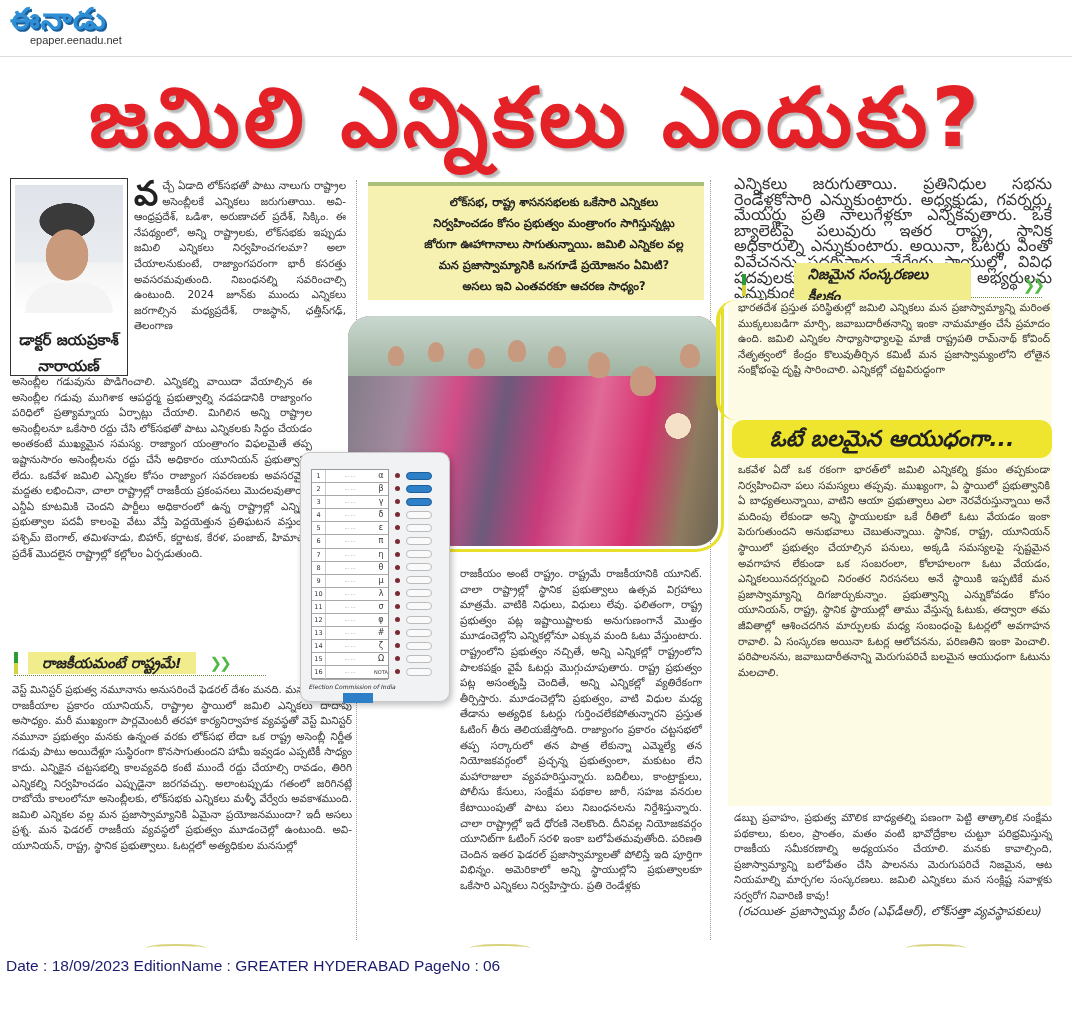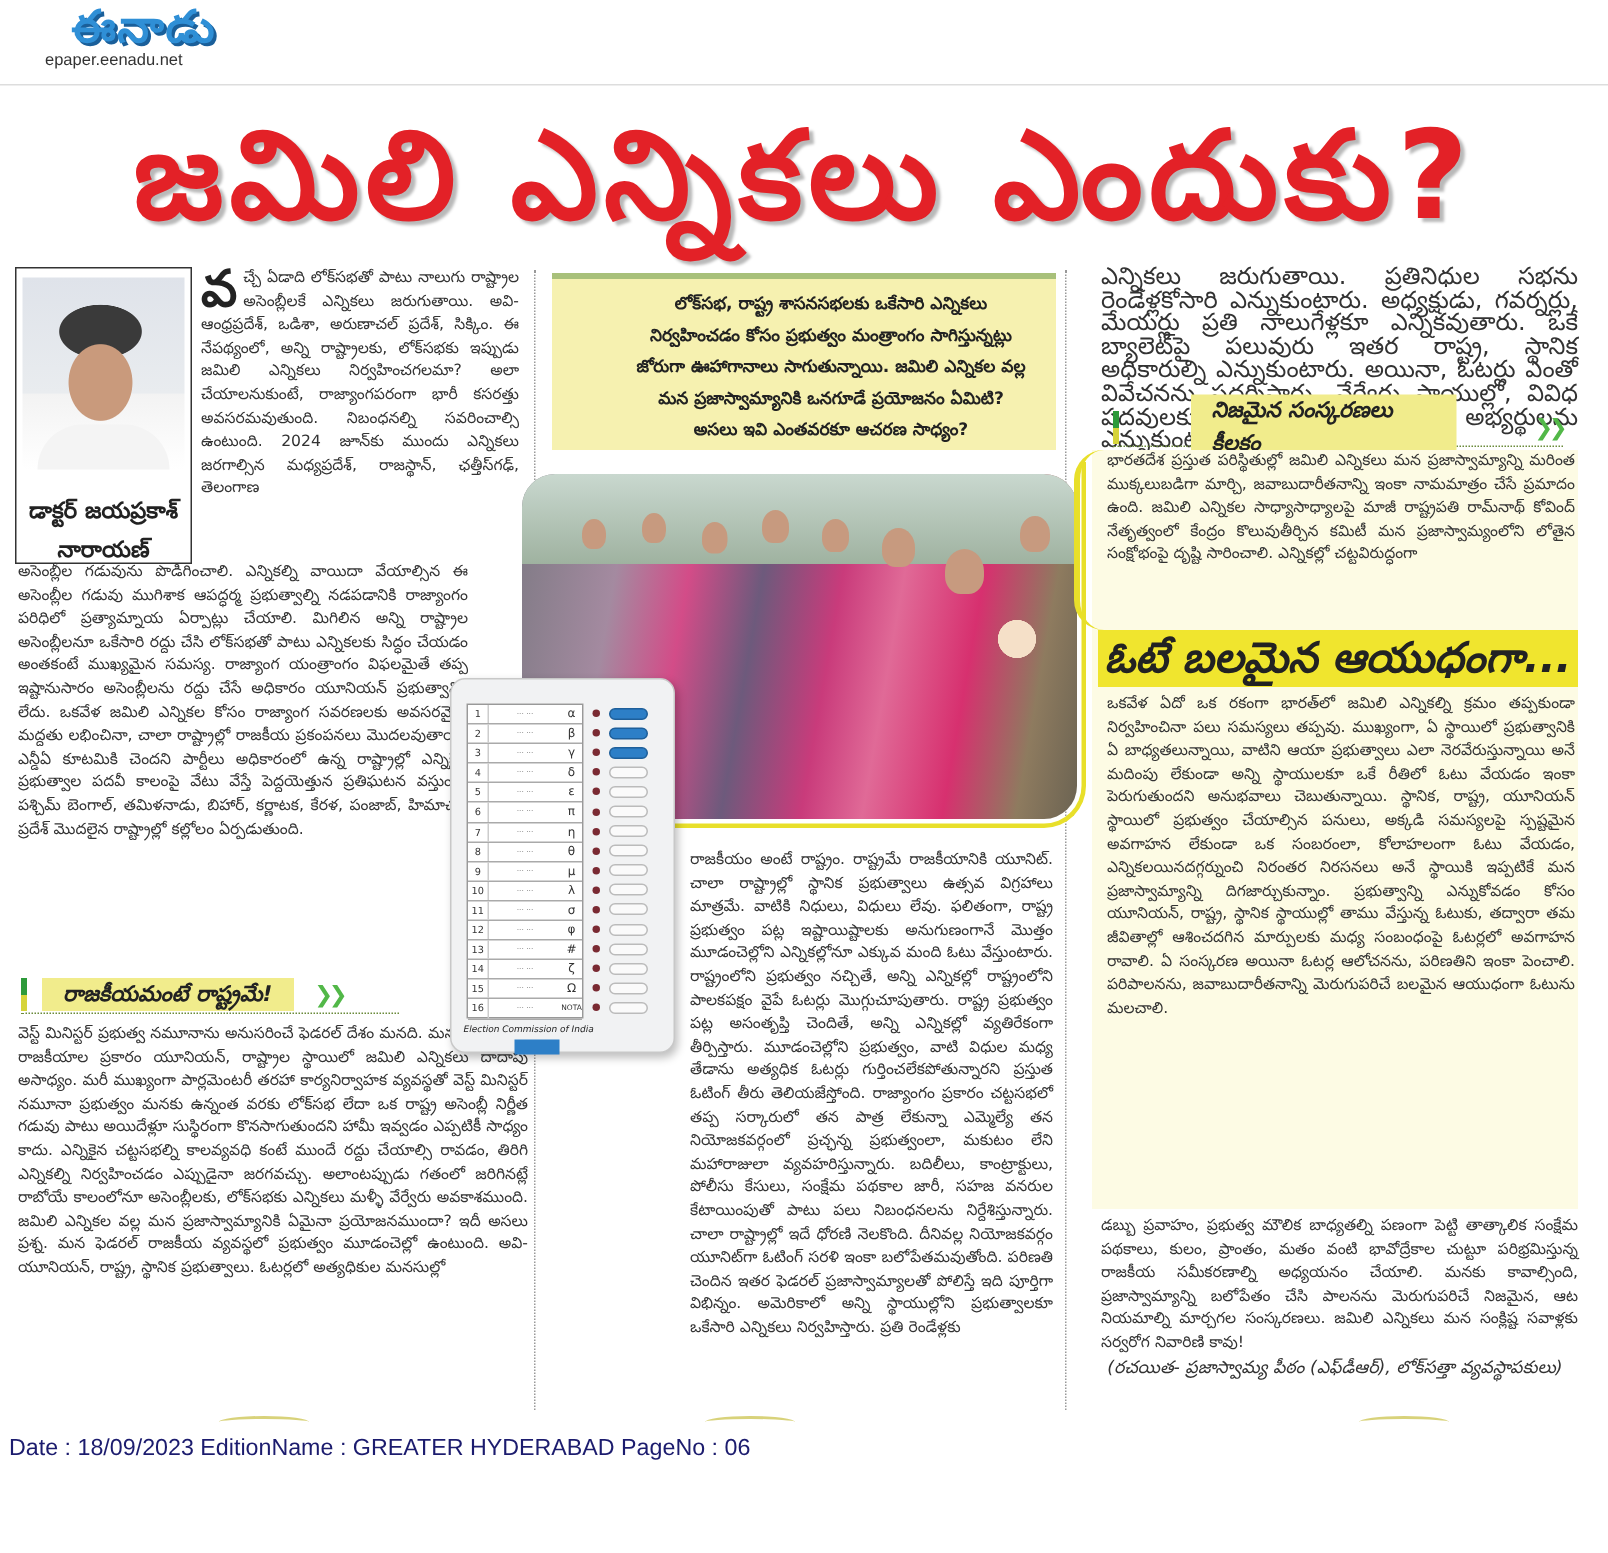--- a/index.html
+++ b/index.html
@@ -1,20 +1,20 @@
 <!DOCTYPE html>
 <html><head>
 <meta charset="utf-8">
 <style>
   * { box-sizing: border-box; margin: 0; padding: 0; }
   html, body { width: 1072px; height: 1035px; background: #ffffff; overflow: hidden; }
   body { position: relative; font-family: "DejaVu Sans", sans-serif; color: #2a2a2a; }
 
   .logo { position: absolute; left: 4px; top: 2px; width: 140px; height: 50px; }
-  .logo-mark { font-size: 30px; font-weight: bold; color: #2f8fd6; letter-spacing: 1px; text-shadow: 2px 2px 0 #1a5f9a; line-height: 34px; padding-left: 6px; text-align: right; }
+  .logo-mark { font-size: 30px; font-weight: bold; color: #2f8fd6; letter-spacing: 1px; text-shadow: 2px 2px 0 #1a5f9a; line-height: 34px; padding-left: 6px; }
   .logo-url { font-family: "Liberation Sans", sans-serif; font-size: 11px; color: #333; padding-left: 26px; margin-top: -2px; }
 
   .page-border { position: absolute; left: 0; top: 56px; width: 1072px; height: 898px; border-top: 1px solid #ddd; }
 
   .headline { position: absolute; left: 0; top: 68px; width: 1072px; height: 100px; text-align: center;
     font-size: 82px; font-weight: bold; color: #e32127; line-height: 100px; letter-spacing: 4px;
     text-shadow: 3px 3px 2px #b9b9b9; }
 
   .col { position: absolute; font-size: 10.6px; line-height: 15.6px; color: #333; text-align: justify; }
   .col p { margin-bottom: 0; }
@@ -58,21 +58,21 @@
   .evm-label { position: absolute; left: 8px; top: 230px; font-size: 6px; font-style: italic; color: #222; }
   .evm-base { position: absolute; left: 42px; top: 240px; width: 30px; height: 10px; background: #2d7fc7; }
 
   .sub-heading { position: absolute; height: 26px; display: flex; align-items: center; border-bottom: 1px dotted #6a8a3a; }
   .sub-heading .bar { width: 4px; height: 22px; background: linear-gradient(#2d9a3a 50%, #d6d43a 50%); margin-right: 10px; }
   .sub-heading .label { background: #f1ec8c; font-weight: bold; font-style: italic; font-size: 14.4px; padding: 0 14px; line-height: 22px; color: #222; }
   .sub-heading .chev { margin-left: 14px; font-weight: bold; font-size: 15px; color: #52b848; letter-spacing: -3px; }
 
   .sidebox { position: absolute; left: 728px; top: 300px; width: 324px; height: 506px; background: #fdfbe4; }
   .sidebox-arc { position: absolute; left: 716px; top: 300px; width: 30px; height: 120px; border-left: 4px solid #e8df2a; border-radius: 20px 0 0 20px; }
-  .side-heading { position: absolute; left: 732px; top: 420px; width: 320px; height: 38px; background: #f0e52e; font-size: 28px; font-weight: bold; font-style: italic; color: #222; text-align: center; line-height: 38px; }
+  .side-heading { position: absolute; left: 732px; top: 420px; width: 320px; height: 38px; background: #f0e52e; font-size: 22px; font-weight: bold; font-style: italic; color: #222; text-align: center; line-height: 38px; border-radius: 12px; }
 
   .ornament { position: absolute; top: 944px; width: 60px; height: 8px; border-top: 2px solid #d8d27a; border-radius: 50% 50% 0 0; }
 
   .byline { position: absolute; left: 720px; top: 904px; width: 340px; font-size: 11.6px; font-style: italic; color: #333; text-align: center; }
 
   .footer-meta { position: absolute; left: 6px; top: 957px; font-family: "Liberation Sans", sans-serif; font-size: 15.5px; color: #1c1c6e; }
 </style>
 </head>
 <body>
 

